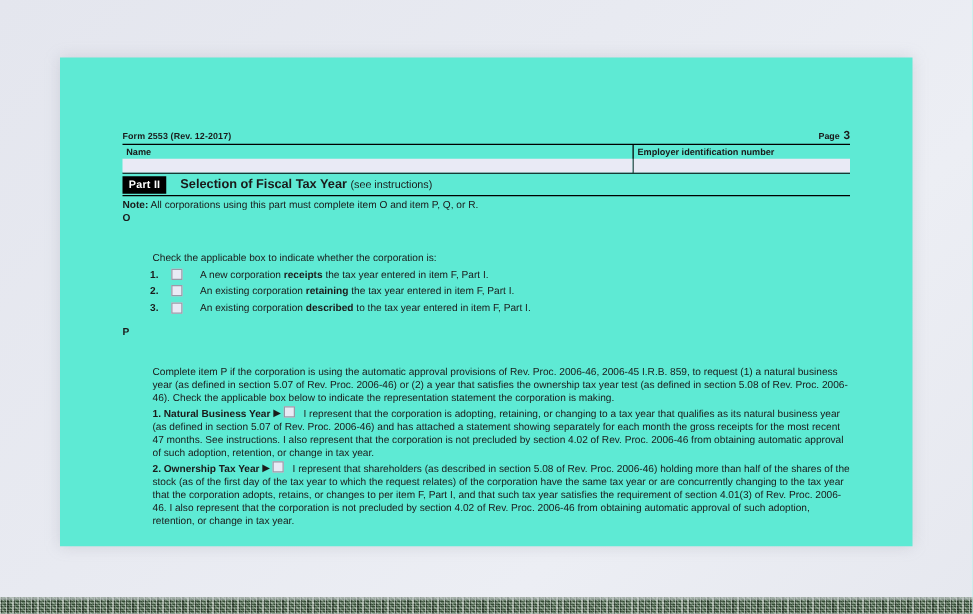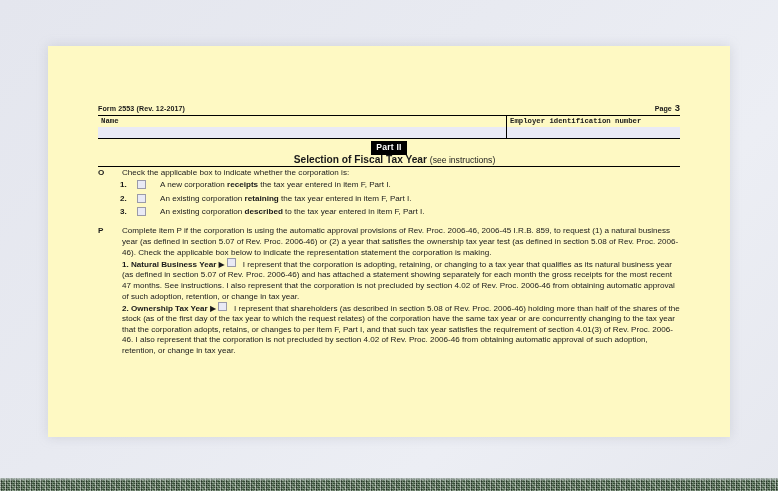--- a/index.html
+++ b/index.html
@@ -30,21 +30,21 @@
     background: rgba(120,124,140,0.22);
     filter: blur(6px);
   }
 
   #page {
     position: absolute;
     left: 48px;
     top: 46px;
     width: 682px;
     height: 391px;
-    background: #fef9c3;
+    background: #5eead4;
   }
 
   
   #form {
     position: absolute;
     left: 50px;
     top: 57px;
     width: 582px;
     color: #1a1a1a;
   }
@@ -61,21 +61,20 @@
   .topline .rev { letter-spacing: 0.1px; }
   .topline .pagewrap { display: flex; align-items: baseline; gap: 3px; margin-left: 39px; }
   .topline .pagelbl { font-size: 7.1px; font-weight: bold; }
   .topline .pagenum { font-size: 9.4px; font-weight: bold; }
 
   
   .idtable {
     display: flex;
     border-top: 1.4px solid #000;
     border-bottom: 1.1px solid #000;
-    font-family: Liberation Mono, monospace;
   }
   .idcell {
     position: relative;
     height: 22px;
     box-sizing: border-box;
   }
   .idcell.name { width: 409px; border-right: 1.1px solid #000; }
   .idcell.ein  { flex: 1; }
   .idcell .lbl {
     font-size: 7.3px;
@@ -89,21 +88,20 @@
     height: 11px;
     background: #e9eaf5;
   }
 
   
   .partrow {
     display: flex;
     align-items: center;
     margin-top: 2px;
     gap: 0;
-    flex-direction: column;
   }
   .partbadge {
     background: #000;
     color: #fff;
     font-size: 8.6px;
     font-weight: bold;
     line-height: 1;
     padding: 2.4px 5px 2.8px 5px;
     letter-spacing: 0.2px;
   }
@@ -135,21 +133,21 @@
     display: flex;
     font-size: 8.1px;
     line-height: 10.6px;
     margin-top: 1px;
   }
   .item .letter {
     width: 24px;
     flex: 0 0 24px;
     font-weight: bold;
   }
-  .item .body { flex: 1; }
+  .item .body { flex: 1; margin-top: 32px; }
 
   .sublist { margin-top: 1px; }
   .subitem {
     display: flex;
     align-items: flex-start;
     font-size: 8.1px;
     line-height: 10.6px;
     padding-left: 22px;
     margin-top: 1.5px;
   }
@@ -247,20 +245,23 @@
 
       <div class="partrow">
         <span class="partbadge">Part II</span>
         <span class="parttitle">
           <span>Selection of Fiscal Tax Year</span>
           <span class="sub">(see instructions)</span>
         </span>
       </div>
       <div class="partunderline"></div>
 
+      <div class="note">
+        <b>Note:</b><span> All corporations using this part must complete item O and item P, Q, or R.</span>
+      </div>
 
       <div class="item">
         <div class="letter">O</div>
         <div class="body">Check the applicable box to indicate whether the corporation is:</div>
       </div>
 
       <div class="sublist">
 
         <div class="subitem">
           <span class="num">1.</span>

